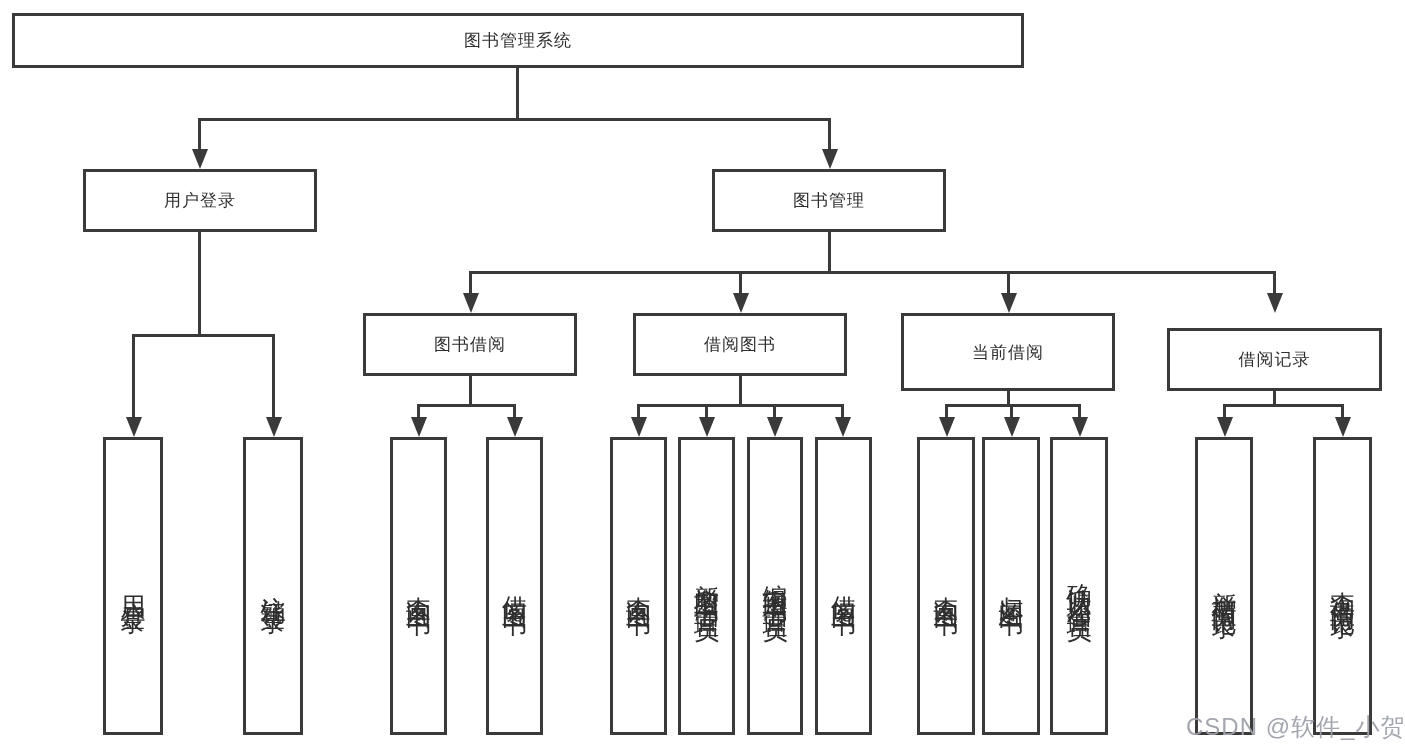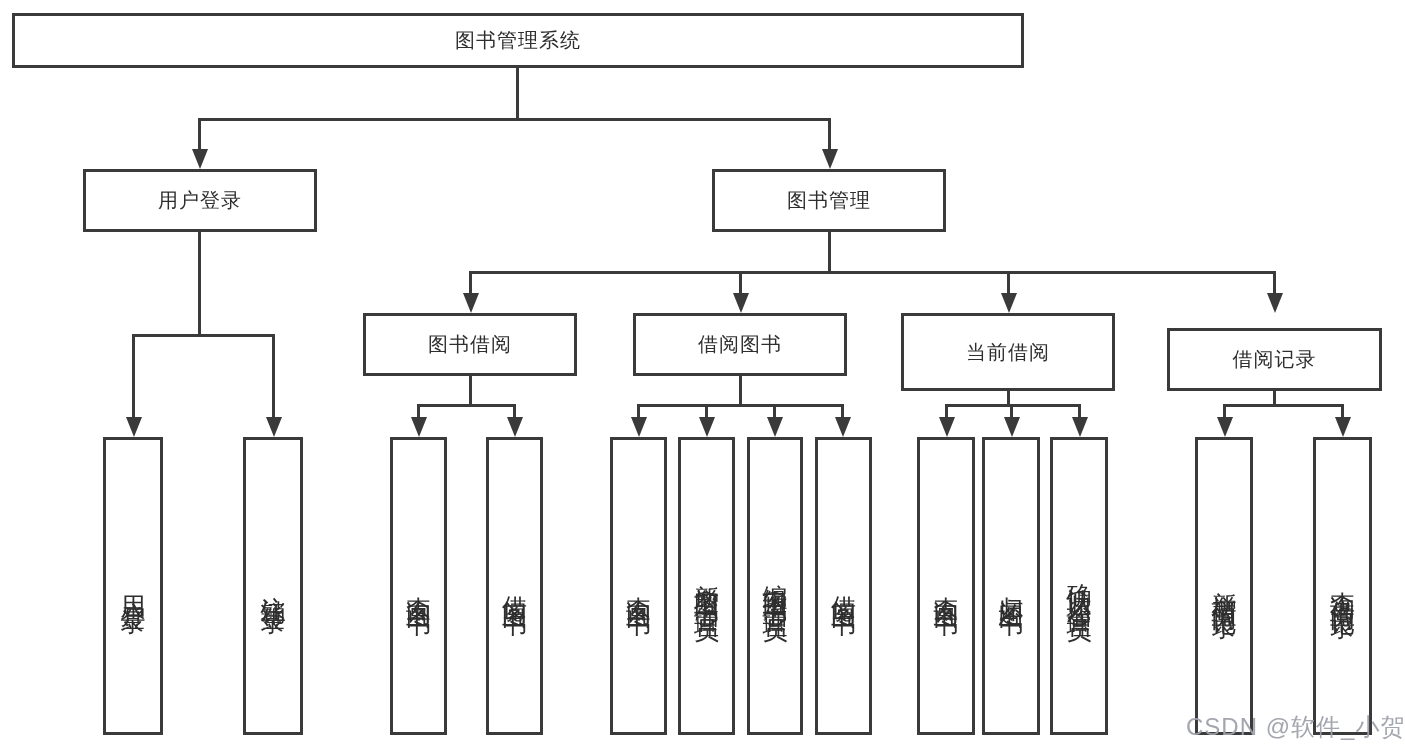--- a/index.html
+++ b/index.html
@@ -13,21 +13,21 @@
   }
   .box{
     position:absolute;
     box-sizing:border-box;
     border:3px solid #3a3a3a;
     background:#ffffff;
     display:flex;
     align-items:center;
     justify-content:center;
   }
-  .hbox{font-size:20px;letter-spacing:1px;white-space:nowrap;}
+  .hbox{font-size:17px;letter-spacing:1px;white-space:nowrap;}
   .vbox .vtext{
     writing-mode:vertical-rl;
     text-orientation:mixed;
     font-size:25px;
     line-height:1;
     letter-spacing:5px;
     white-space:nowrap;
   }
   .vline{position:absolute;width:3px;background:#3a3a3a;}
   .hline{position:absolute;height:3px;background:#3a3a3a;}

